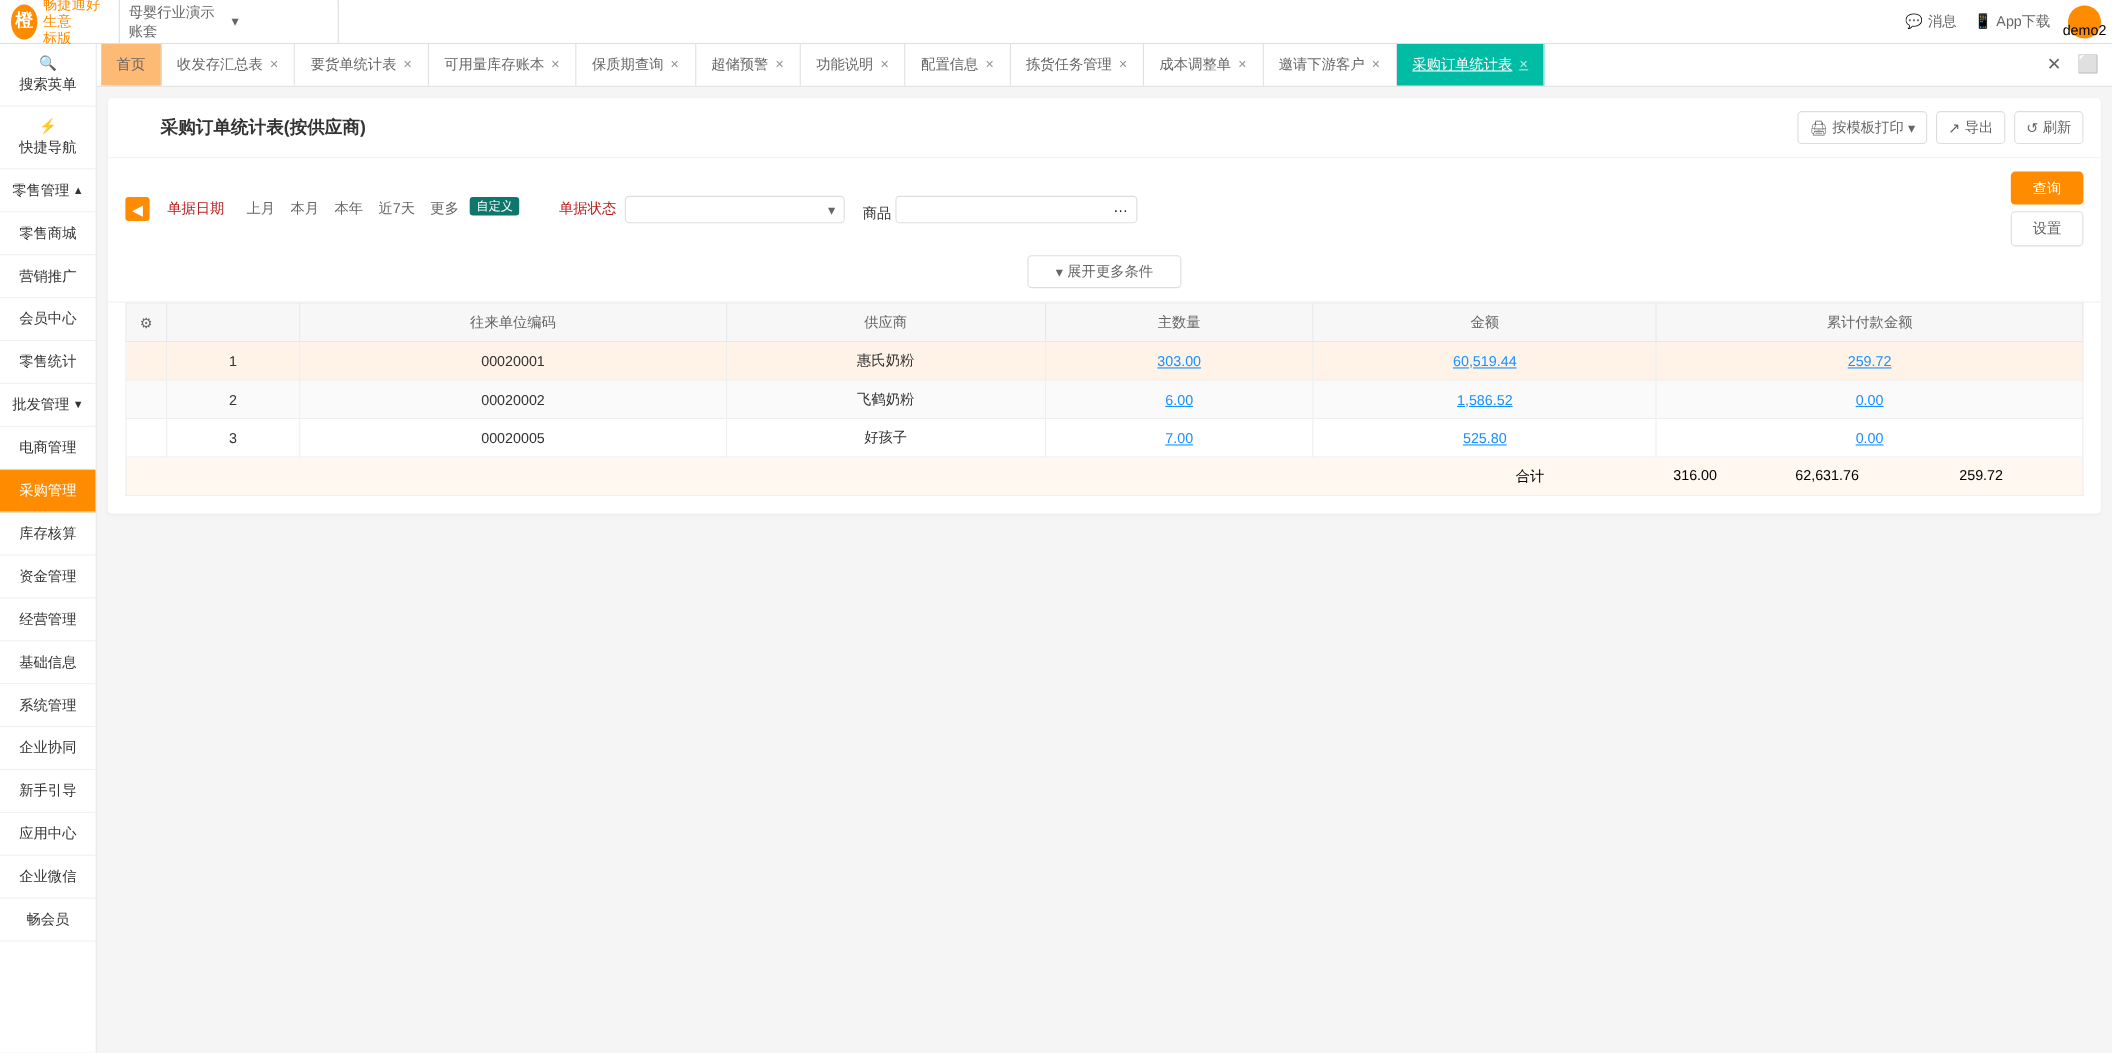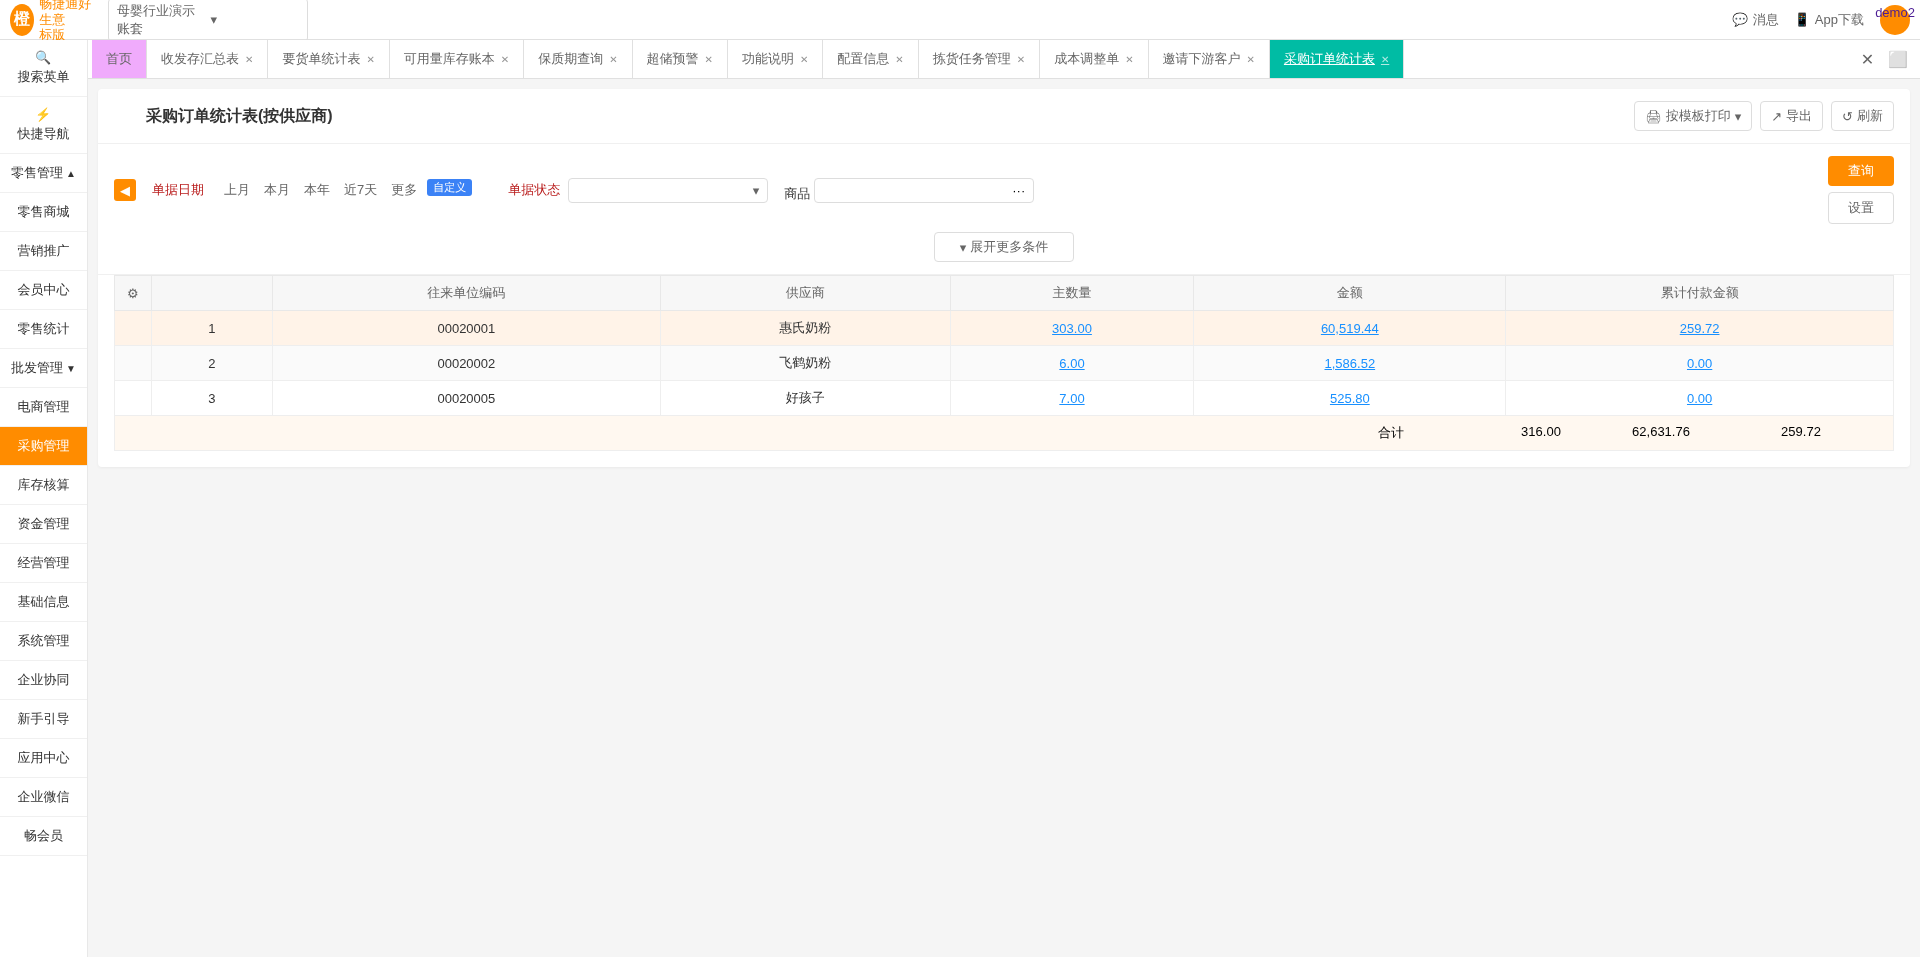--- a/index.html
+++ b/index.html
@@ -29,22 +29,22 @@
     .workspace-selector span { flex: 1; }
     .top-right {
       margin-left: auto; display: flex; align-items: center; gap: 16px;
     }
     .top-btn {
       display: flex; align-items: center; gap: 4px;
       color: #666; cursor: pointer; font-size: 13px;
     }
     .avatar {
       width: 30px; height: 30px; border-radius: 50%;
-      background: #ff8c00; display: flex; align-items: flex-start; justify-content: center;
-      color: #4c1d95; font-size: 13px;
+      background: #ff8c00; display: flex; align-items: flex-end; justify-content: center;
+      color: #000000; font-size: 13px;
     }
 
     
     .main-layout {
       display: flex; flex: 1; overflow: hidden;
     }
 
     
     .sidebar {
       width: 88px; min-width: 88px; background: #fff;
@@ -71,21 +71,21 @@
     .tab-bar {
       display: flex; align-items: center; background: #fff;
       border-bottom: 1px solid #e0e0e0; overflow-x: auto; min-height: 38px;
       padding-left: 4px;
     }
     .tab {
       display: flex; align-items: center; padding: 8px 14px;
       border-right: 1px solid #e0e0e0; cursor: pointer; white-space: nowrap;
       color: #666; font-size: 13px; gap: 6px; min-height: 38px;
     }
-    .tab.home { background: #f0abfc; text-align: center; }
+    .tab.home { background: #fdba74; text-align: center; }
     .tab.active { background: #00bca4; color: #fff; text-decoration: underline; }
     .tab .close-icon { font-size: 10px; opacity: 0.7; cursor: pointer; }
     .tab-right-btns {
       margin-left: auto; display: flex; align-items: center;
       padding: 0 8px; gap: 6px;
     }
     .tab-right-btn {
       cursor: pointer; color: #666; font-size: 16px;
       padding: 2px 4px;
     }
@@ -139,21 +139,21 @@
     }
     .filter-label { color: #b91c1c; font-size: 13px; white-space: nowrap; }
     .filter-date-shortcuts {
       display: flex; gap: 6px; align-items: flex-start;
     }
     .date-shortcut {
       color: #666; cursor: pointer; font-size: 13px;
       padding: 2px 4px;
     }
     .date-badge {
-      background: #3b82f6; color: #fff; font-size: 11px;
+      background: #0f766e; color: #fff; font-size: 11px;
       padding: 1px 6px; border-radius: 3px; cursor: pointer;
     }
     .filter-date-range {
       color: #666; font-size: 12px;
     }
     .filter-input-wrap {
       display: flex; align-items: center; gap: 8px;
       margin-left: 20px;
     }
     .filter-select {

